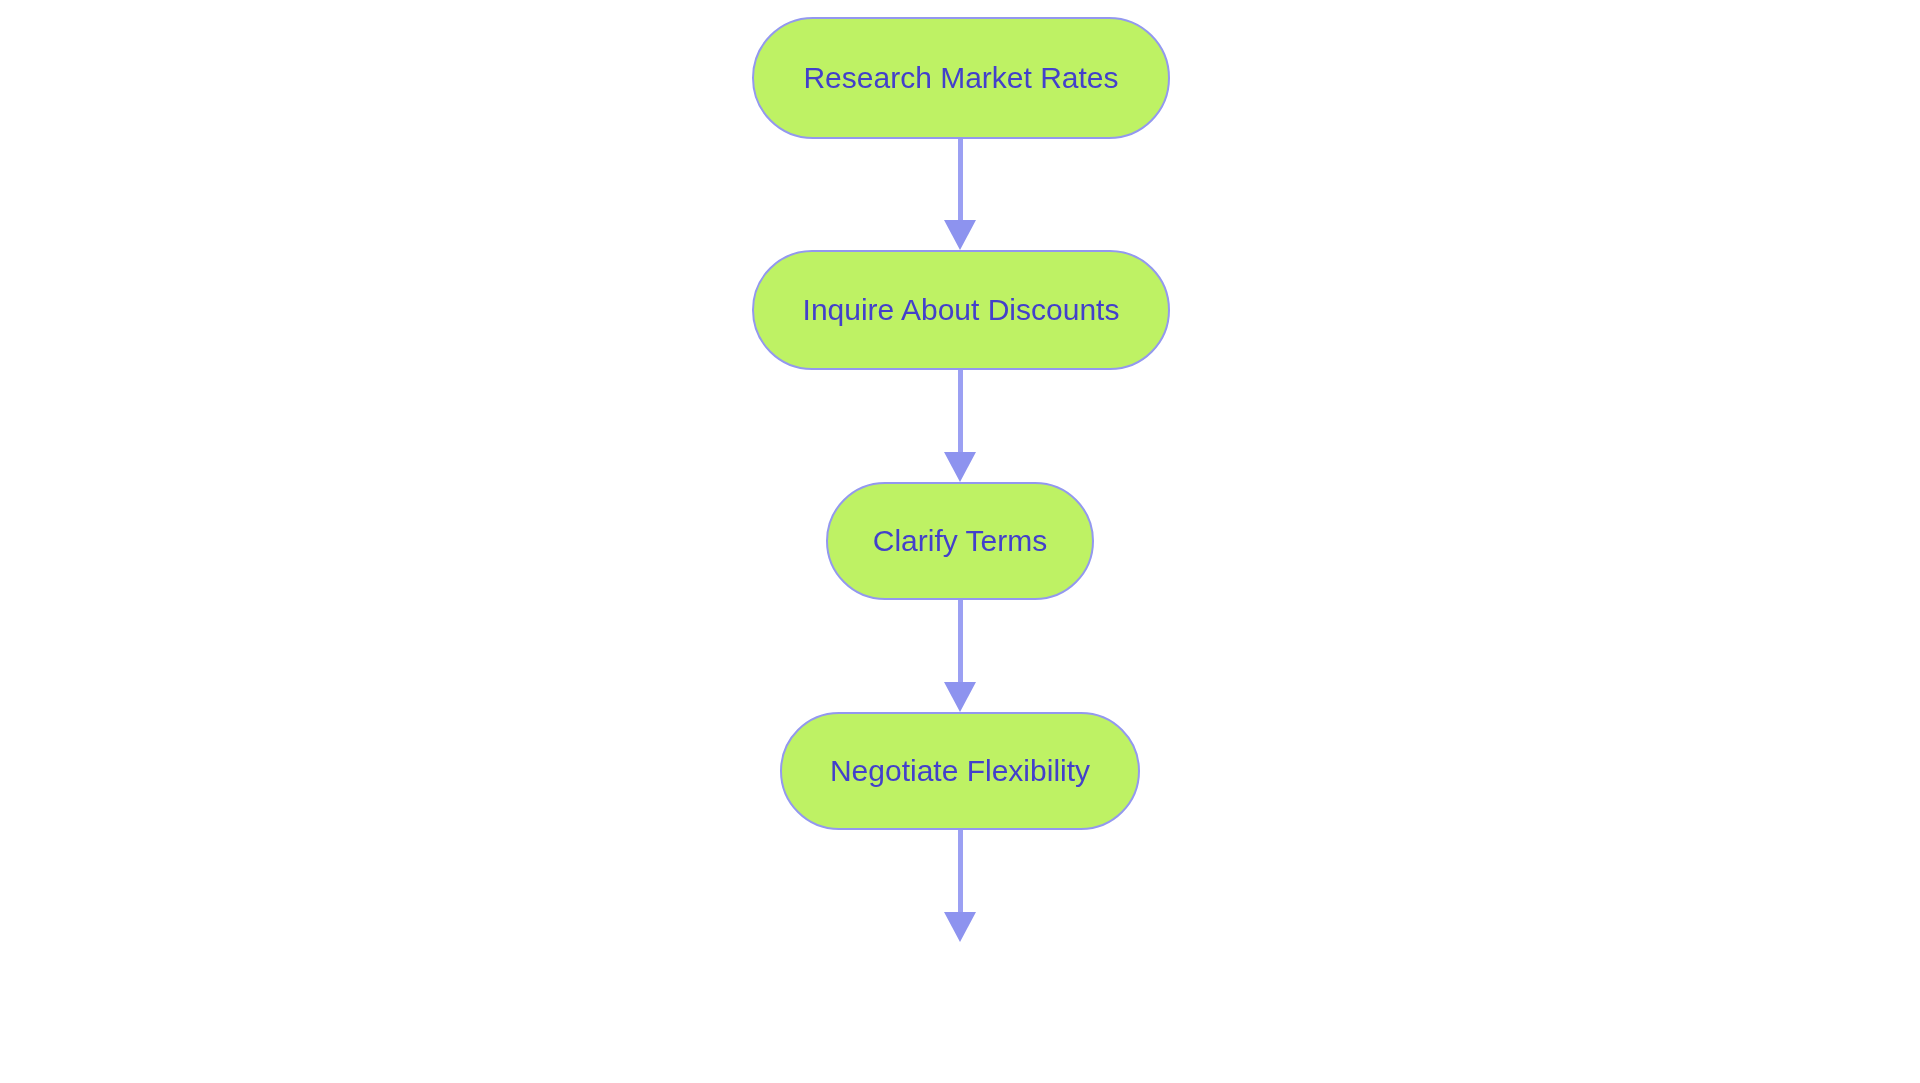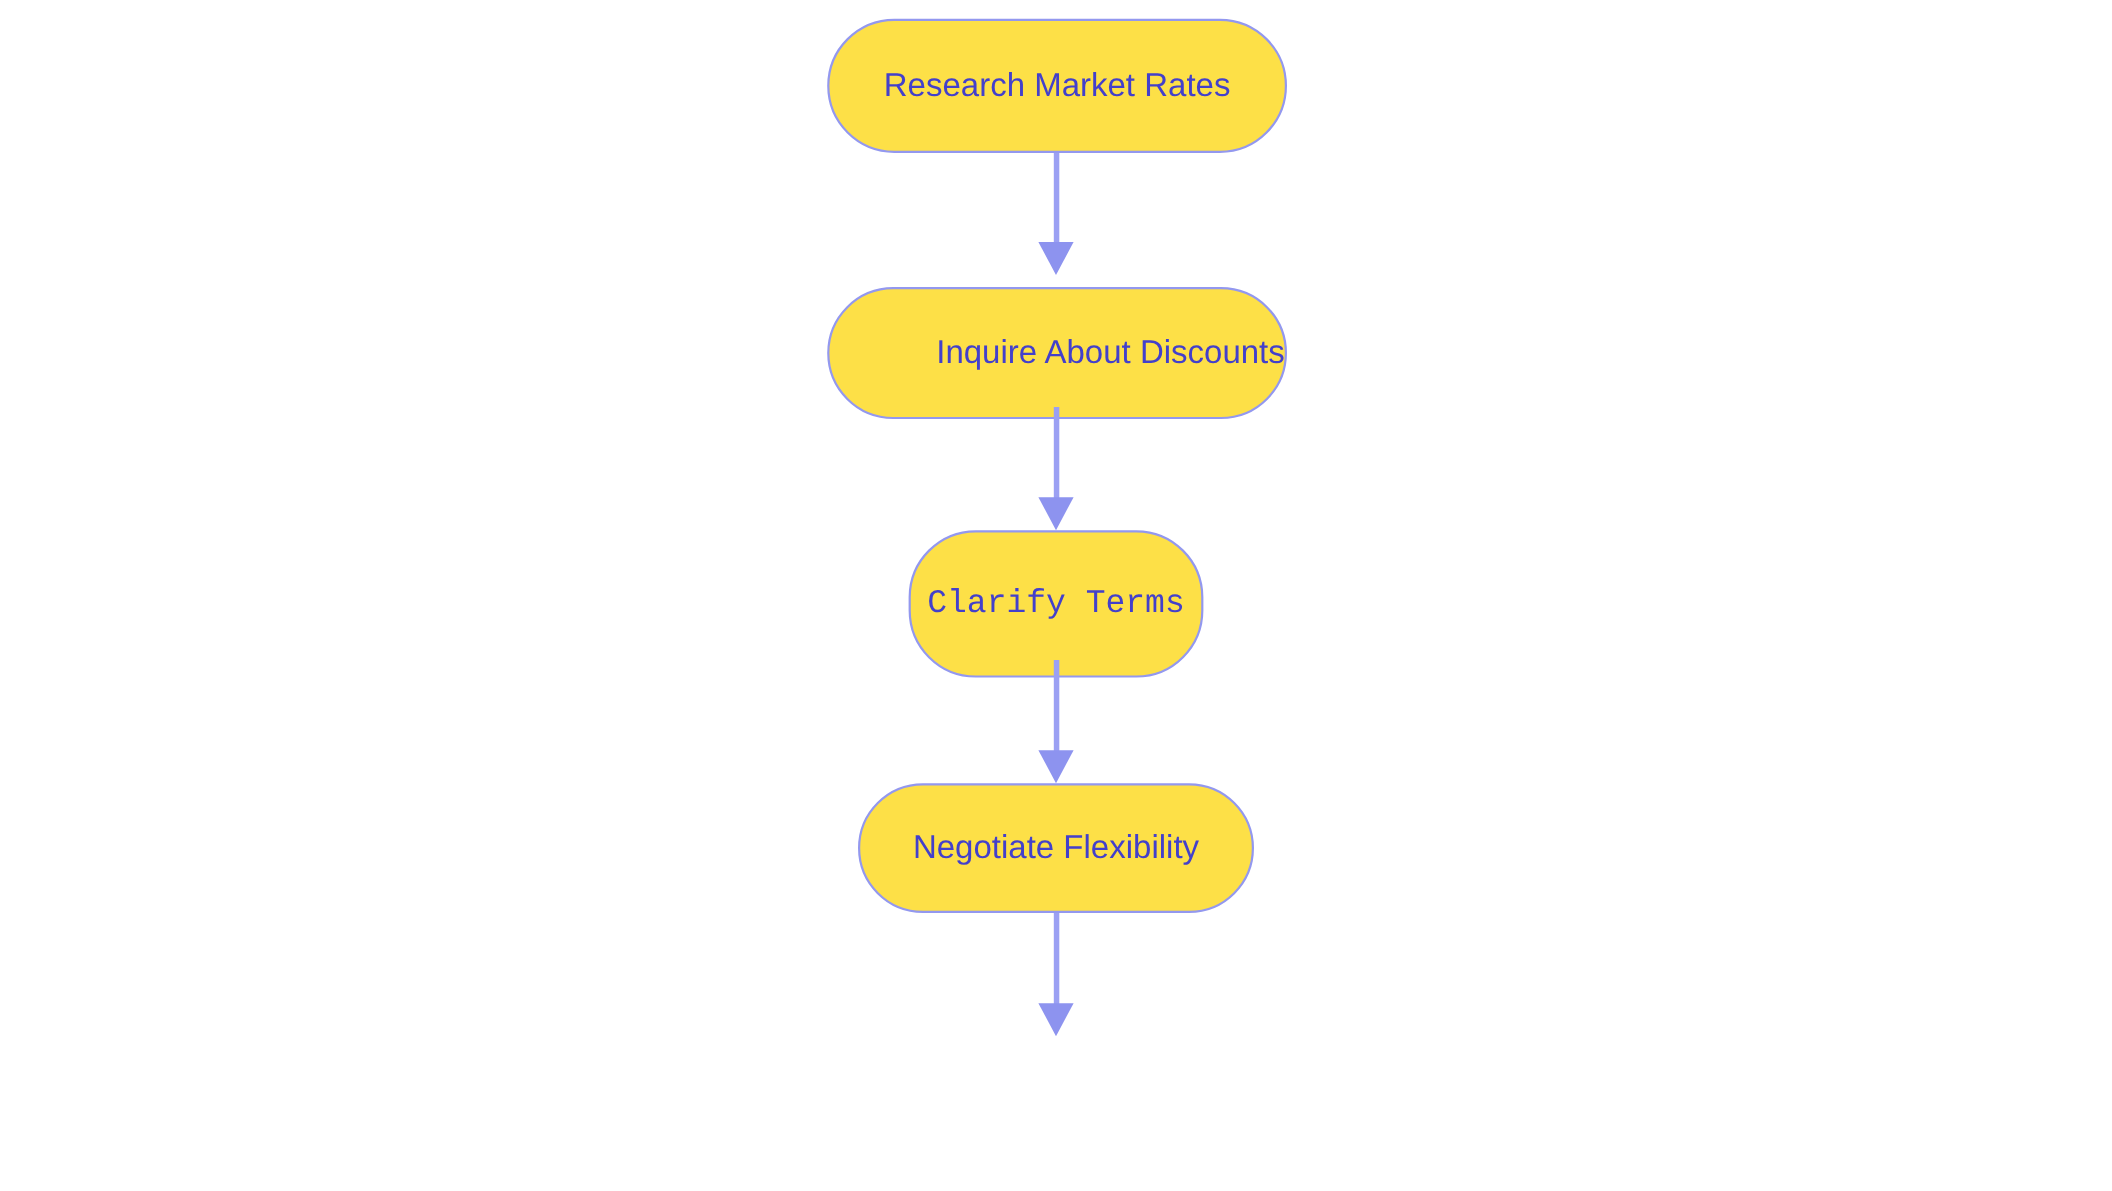--- a/index.html
+++ b/index.html
@@ -11,37 +11,37 @@
   .canvas {
     position: relative;
     width: 1920px;
     height: 1083px;
     background: #ffffff;
     overflow: hidden;
   }
   .node {
     position: absolute;
     box-sizing: border-box;
-    background: #fde047;
+    background: #bef264;
     border: 2px solid #9398ef;
     border-radius: 61px;
     display: flex;
     align-items: center;
     justify-content: center;
   }
   .node-label {
     color: #4340cb;
     font-size: 30px;
     font-weight: 400;
     white-space: nowrap;
     text-align: center;
   }
   .node-0 { left: 752px; top: 17px;  width: 418px; height: 122px; }
-  .node-1 { left: 752px; top: 261px; width: 418px; height: 120px; justify-content: flex-end; }
-  .node-2 { left: 826px; top: 482px; width: 268px; height: 134px; font-family: Liberation Mono, monospace; }
+  .node-1 { left: 752px; top: 250px; width: 418px; height: 120px; }
+  .node-2 { left: 826px; top: 482px; width: 268px; height: 118px; }
   .node-3 { left: 780px; top: 712px; width: 360px; height: 118px; }
   .node-4 { left: 752px; top: 942px; width: 418px; height: 121px; }
 
   .arrow {
     position: absolute;
     width: 32px;
     left: 944px;
   }
   .arrow-0 { top: 139px; height: 111px; }
   .arrow-1 { top: 370px; height: 112px; }

